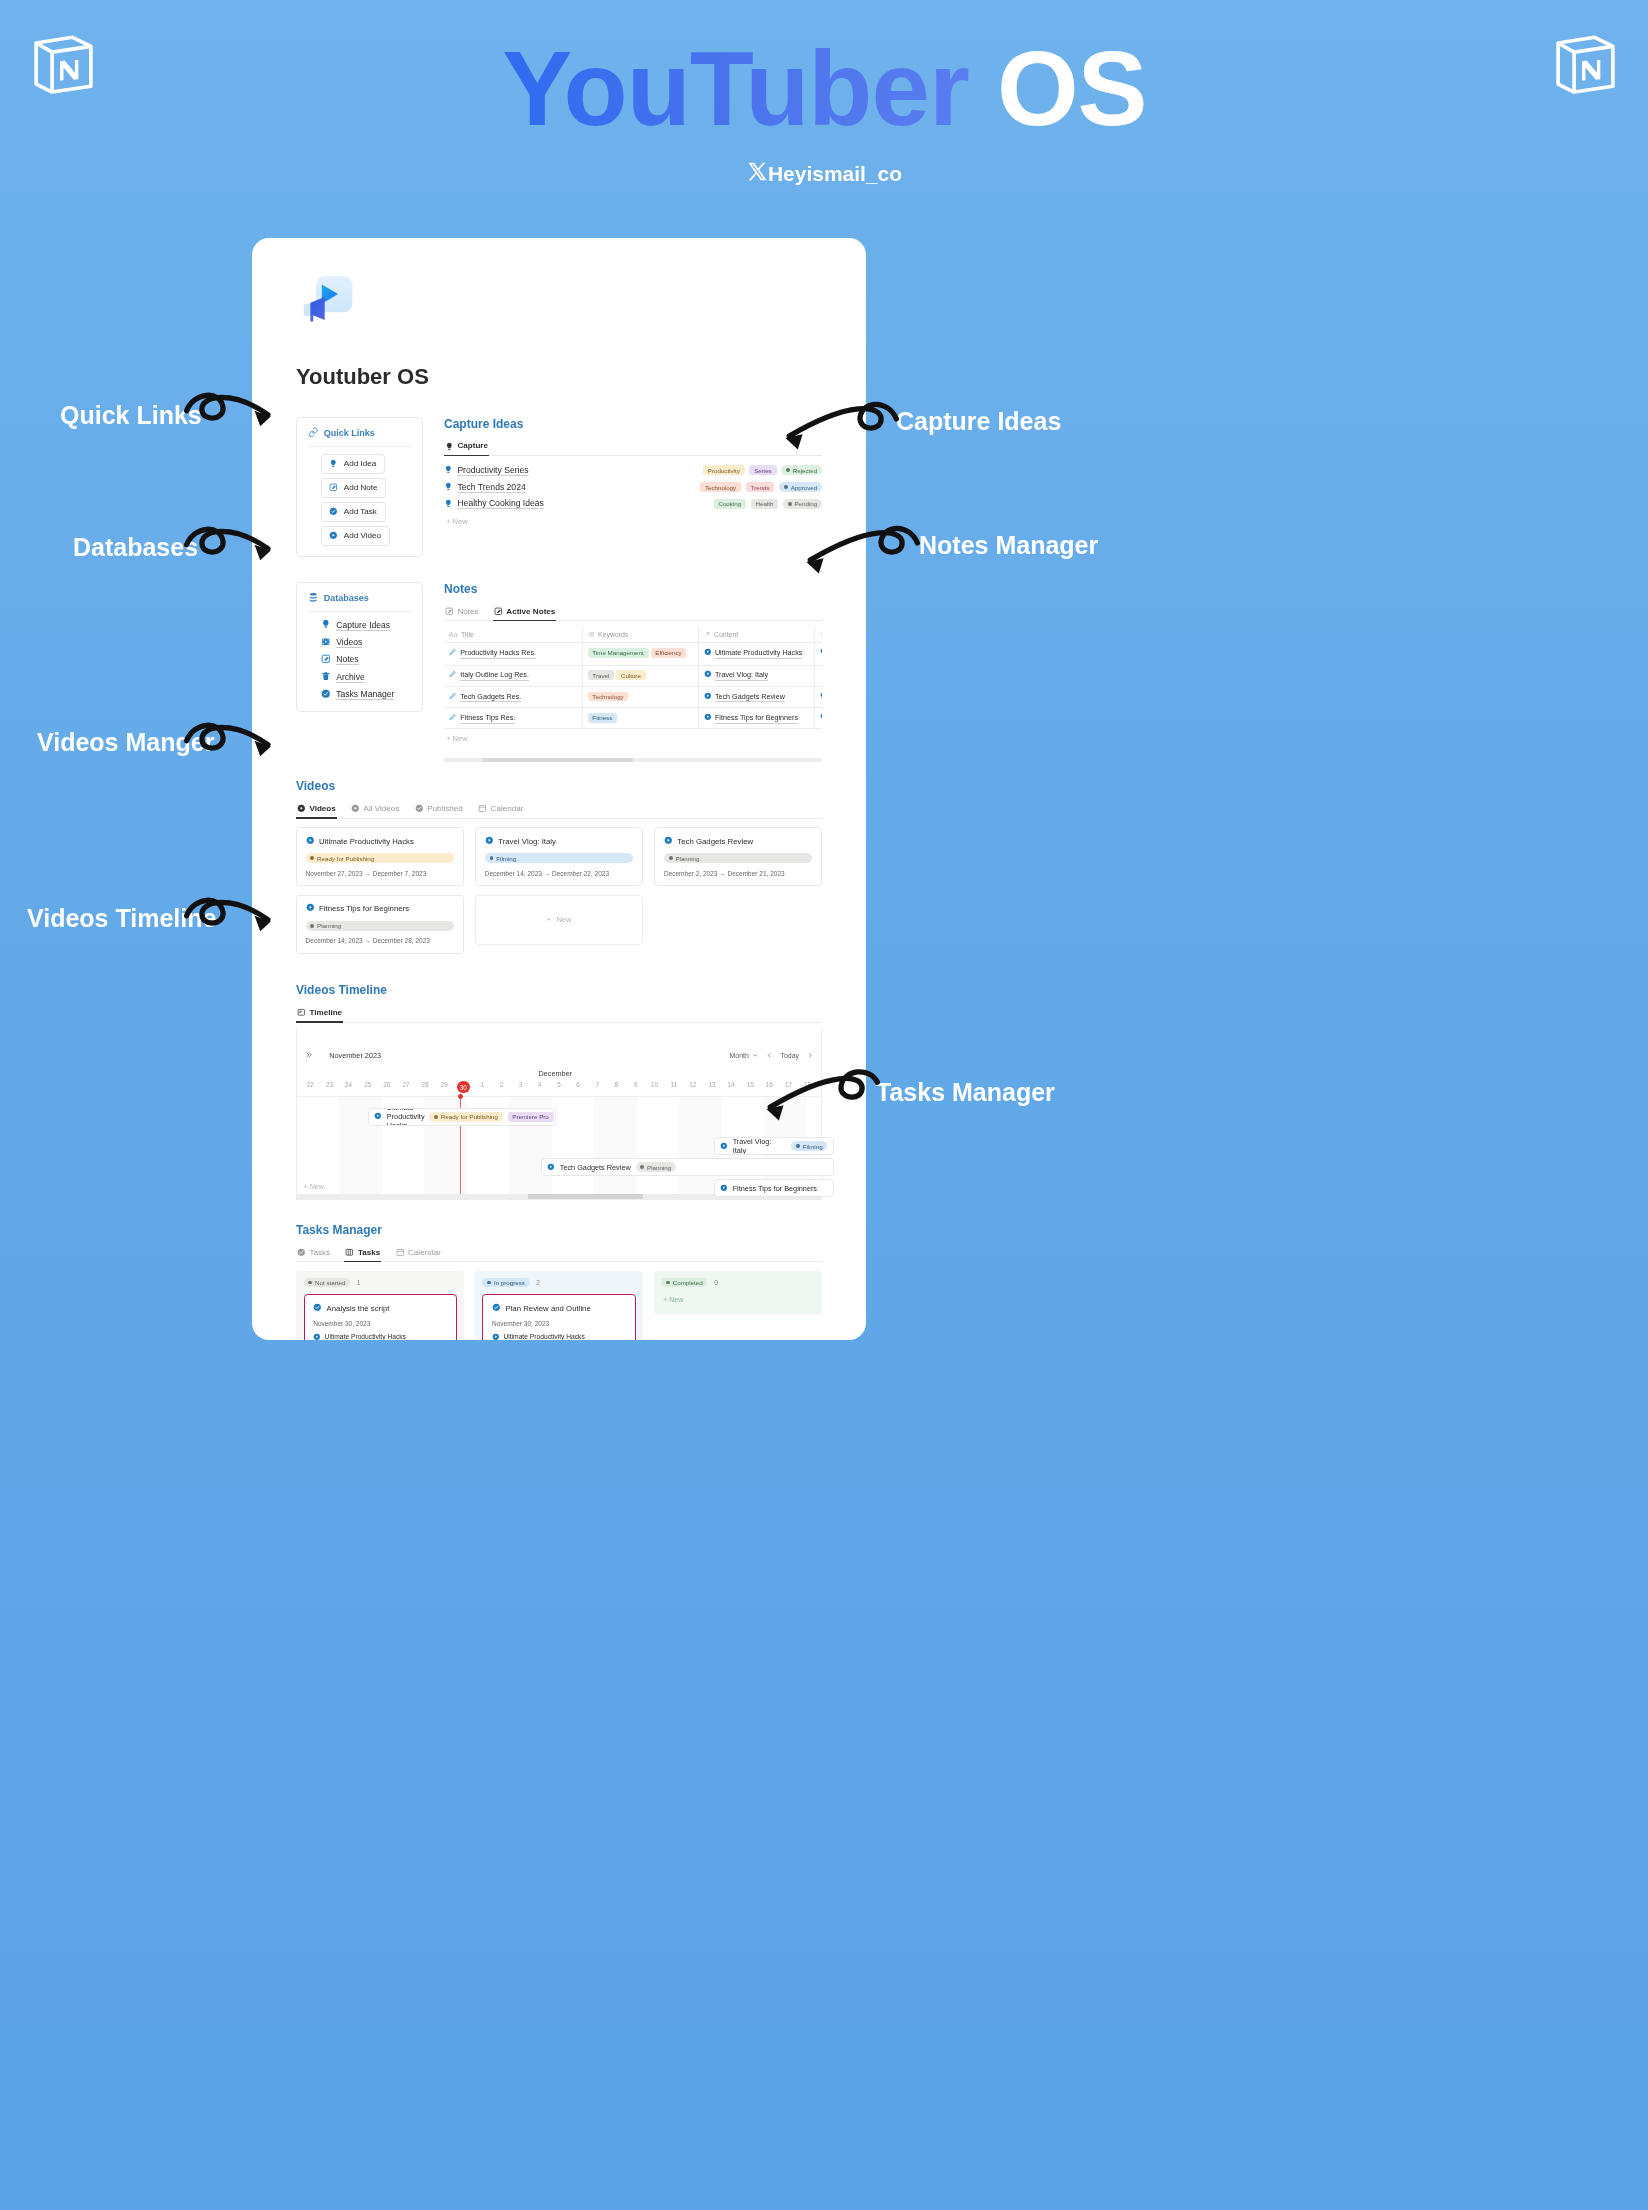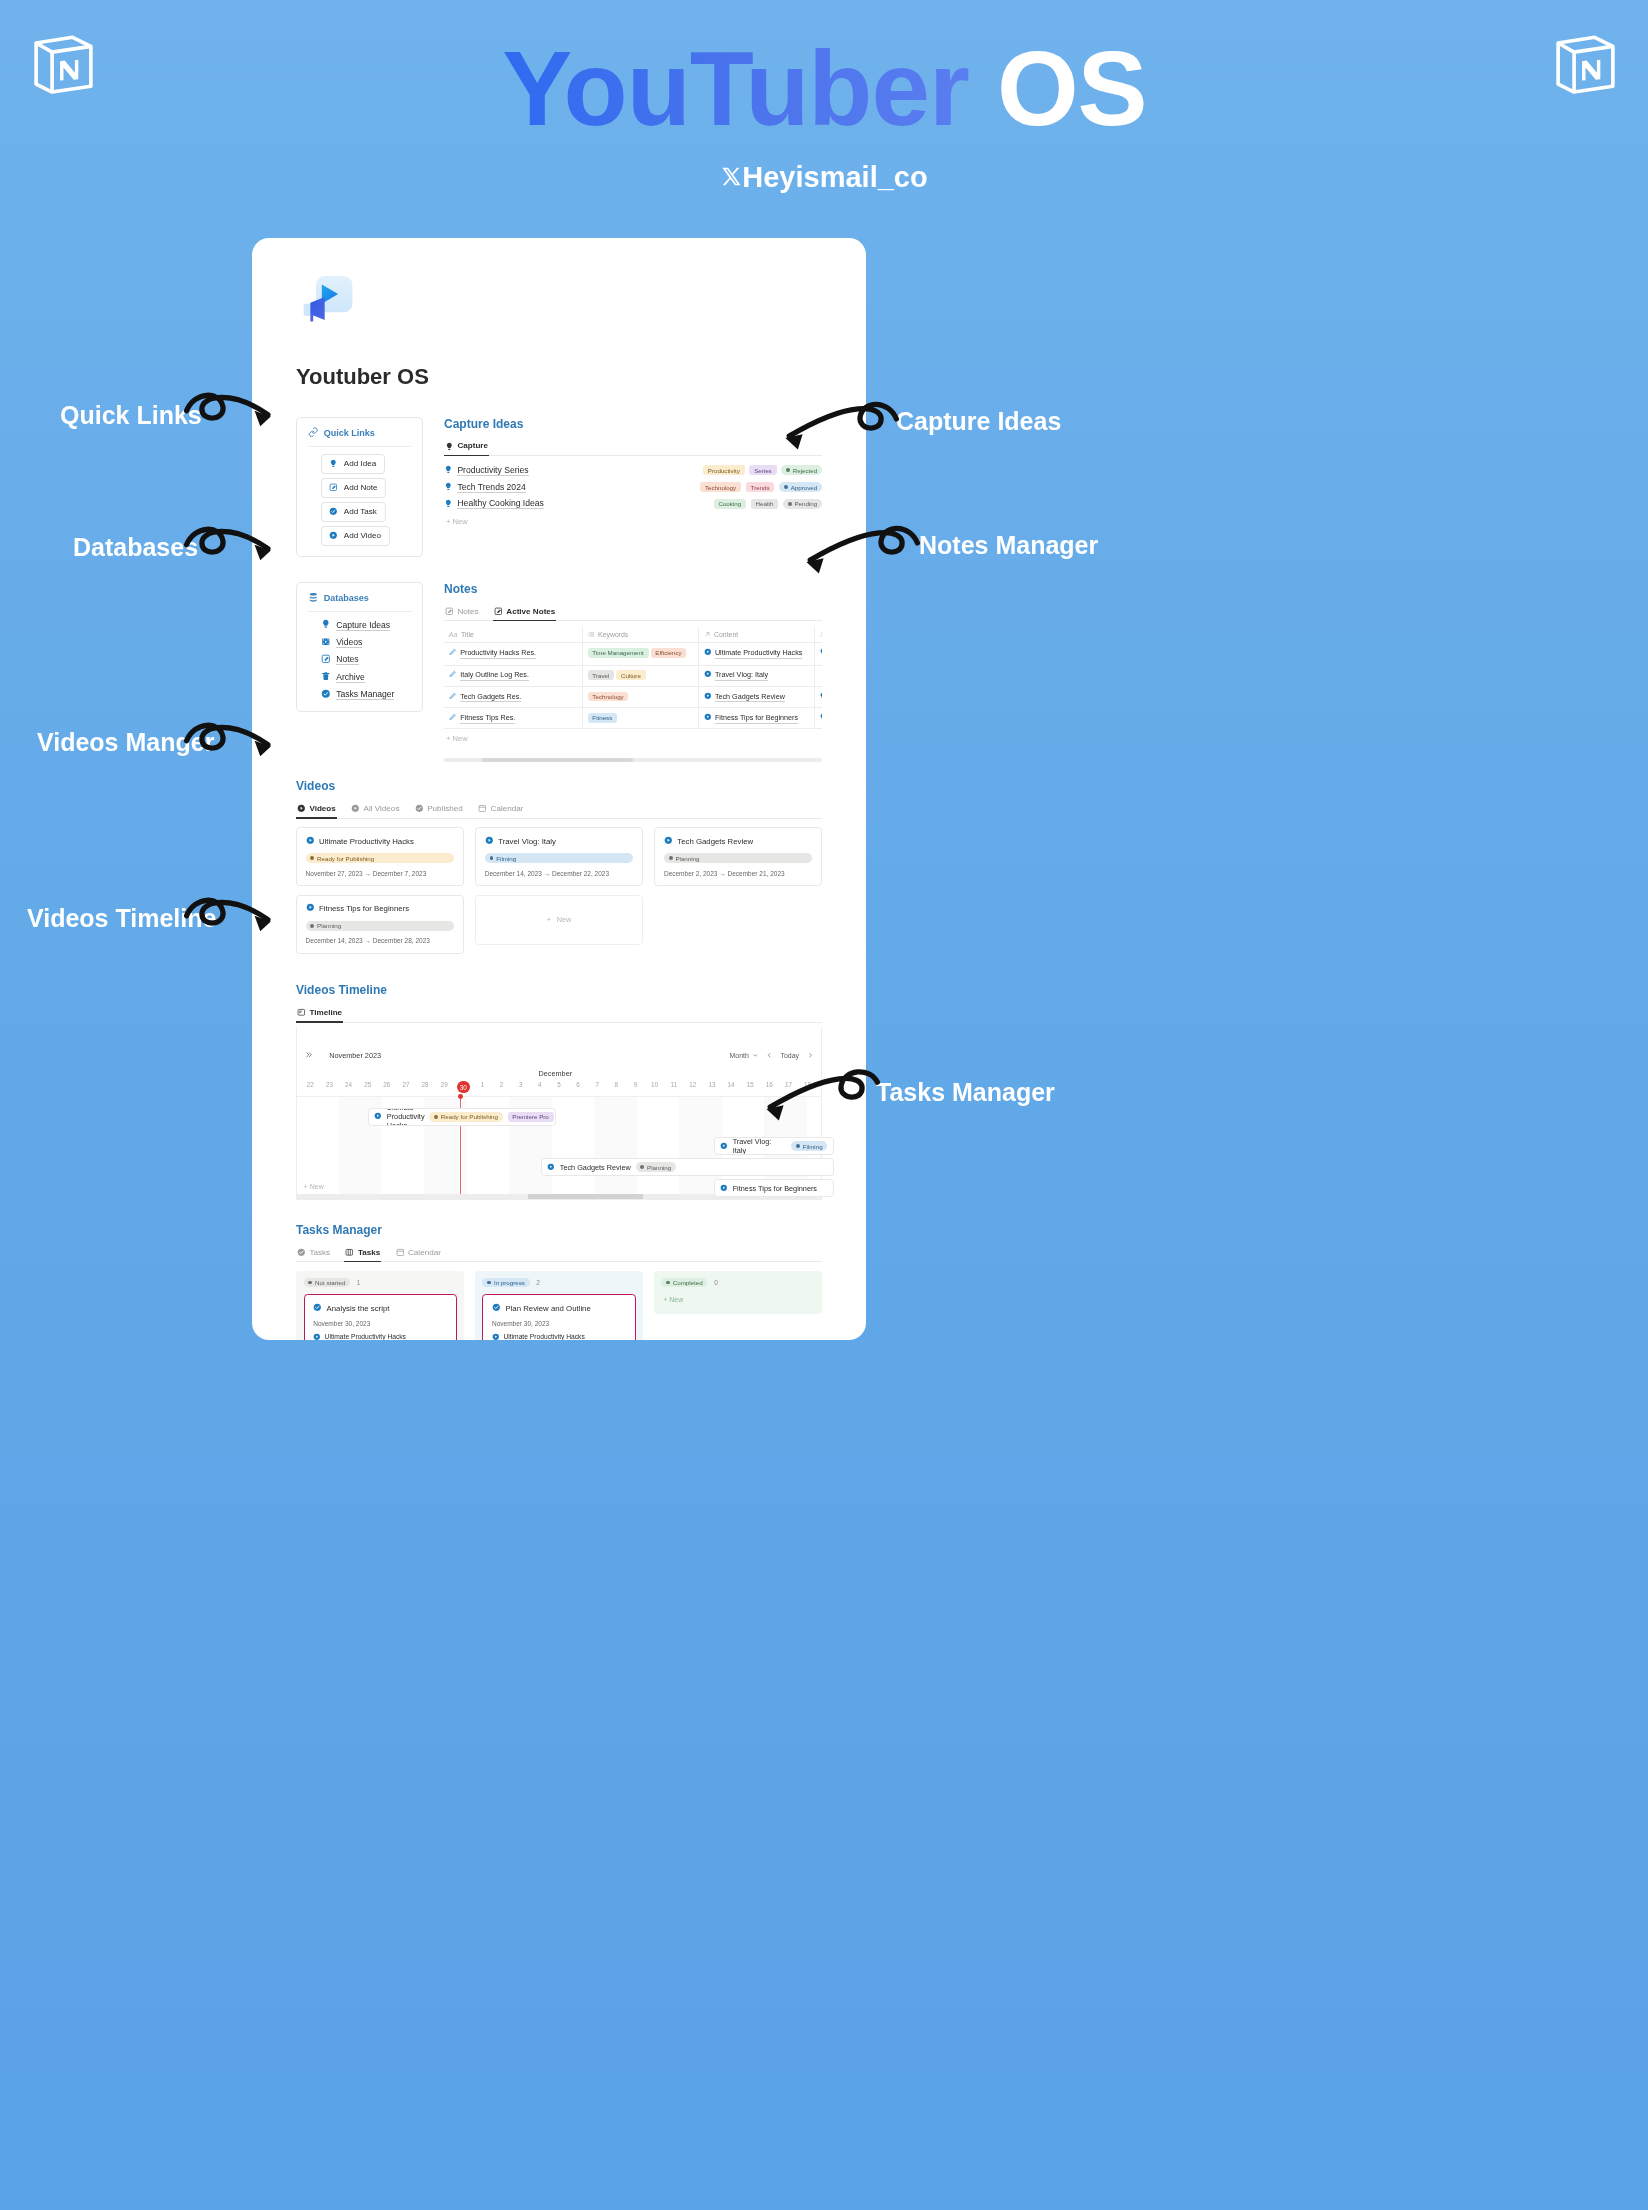--- a/index.html
+++ b/index.html
@@ -22,21 +22,21 @@
     letter-spacing:-1px; line-height:1.05;
   }
   .hero-title .part-a {
     background:linear-gradient(90deg,#2f6bf0 0%, #4a73ec 50%, #5a7df0 100%);
     -webkit-background-clip:text; background-clip:text; color:transparent;
   }
   .hero-title .part-b { color:#ffffff; }
 
   .handle {
     position:absolute; top:161px; left:0; width:100%;
-    text-align:center; color:#fff; font-size:29px; font-weight:bold;
+    text-align:center; color:#fff; font-size:21px; font-weight:bold;
     display:flex; align-items:center; justify-content:center; gap:0;
   }
   .handle svg { width:21px; height:21px; fill:#fff; }
 
   
   .app-card {
     position:absolute; left:252px; top:238px;
     width:614px; height:1102px;
     background:#fff; border-radius:17px;
     overflow:hidden;

